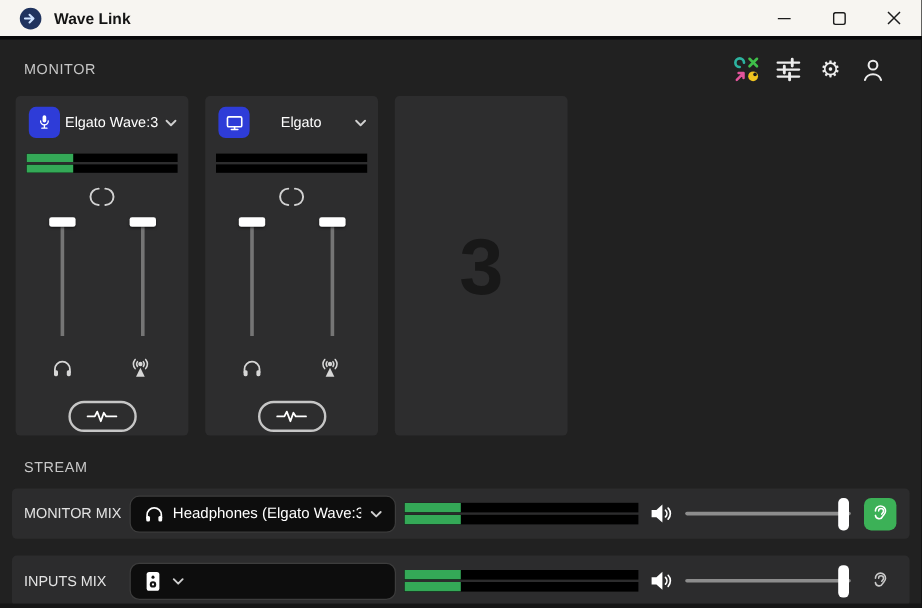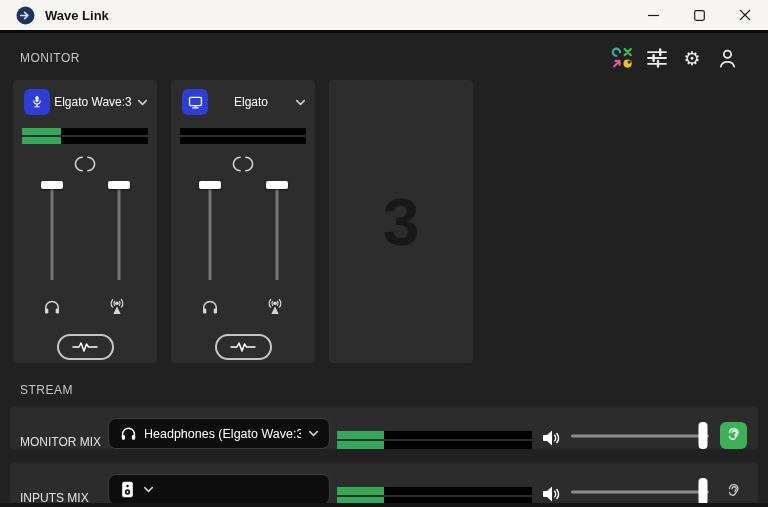--- a/index.html
+++ b/index.html
@@ -37,21 +37,21 @@
   .fader { position:relative; width:22px; height:100%; cursor:pointer; }
   .fader-track { position:absolute; left:50%; transform:translateX(-50%); top:5px; bottom:2px; width:3px; background:#757575; }
   .fader-handle { position:absolute; left:0; width:22px; height:8px; background:#fff; border-radius:2px; box-shadow:0 1px 2px rgba(0,0,0,.6); }
   .dest-icons { margin-top:15px; display:flex; justify-content:center; gap:44px; width:100%; }
   .fx-btn { margin-top:17px; width:57px; height:26px; background:transparent; border:2px solid #c6c6c6; border-radius:14px; display:flex; align-items:center; justify-content:center; cursor:pointer; }
   .card.placeholder { justify-content:center; }
   .ph-num { font-size:66px; font-weight:700; color:#181818; }
 
   
   .outputs-label { padding:17px 0 9px 20px; }
-  .out-row { margin:0 10px 14px 10px; height:42px; background:var(--row-bg); border-radius:4px; display:flex; align-items:flex-end; padding:0 12px 0 10px; }
+  .out-row { margin:0 10px 14px 10px; height:42px; background:var(--row-bg); border-radius:4px; display:flex; align-items:center; padding:0 12px 0 10px; }
   .out-label { width:88px; flex:none; color:#e3e3e3; font-size:12px; }
   .out-dd { width:222px; height:31px; flex:none; background:var(--dd-bg); border:1px solid var(--dd-border); border-radius:8px; display:flex; align-items:center; padding:0 9px 0 10px; gap:6px; cursor:pointer; }
   .dd-text { flex:1; text-align:center; color:#fff; font-size:12.5px; white-space:nowrap; overflow:hidden; }
   .out-meter { width:195px; flex:none; margin-left:7px; display:flex; flex-direction:column; gap:2px; }
   .out-meter .meter-bar { height:8px; }
   .vol-icon { margin-left:9px; flex:none; display:flex; }
   .vol-slider { position:relative; width:138px; height:27px; margin-left:8px; flex:none; cursor:pointer; }
   .vol-track { position:absolute; top:50%; transform:translateY(-50%); left:0; right:0; height:3px; background:#8d8d8d; border-radius:2px; }
   .vol-handle { position:absolute; top:0; width:9px; height:27px; background:#fff; border-radius:4px; transform:translateX(-50%); }
   .ear-btn { margin-left:11px; width:27px; height:27px; flex:none; border:none; border-radius:6px; background:transparent; display:flex; align-items:center; justify-content:center; cursor:pointer; }

